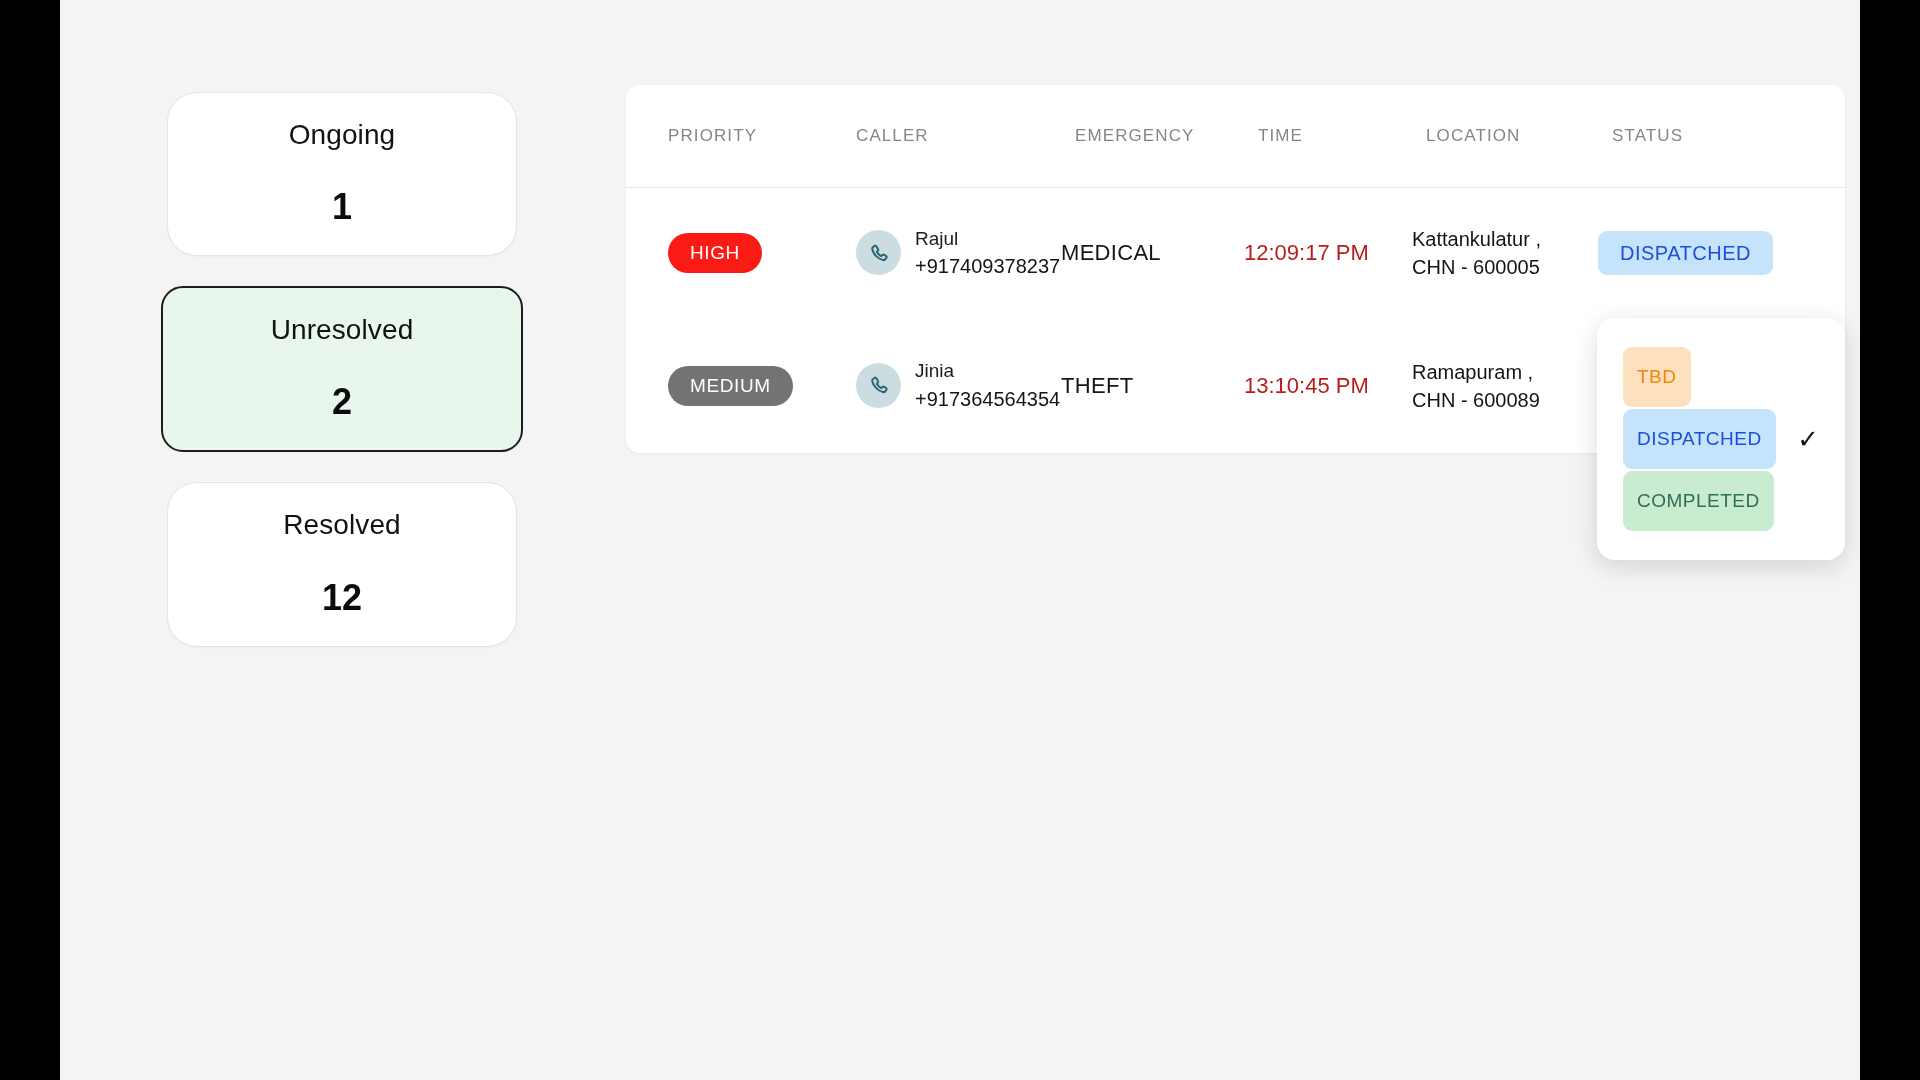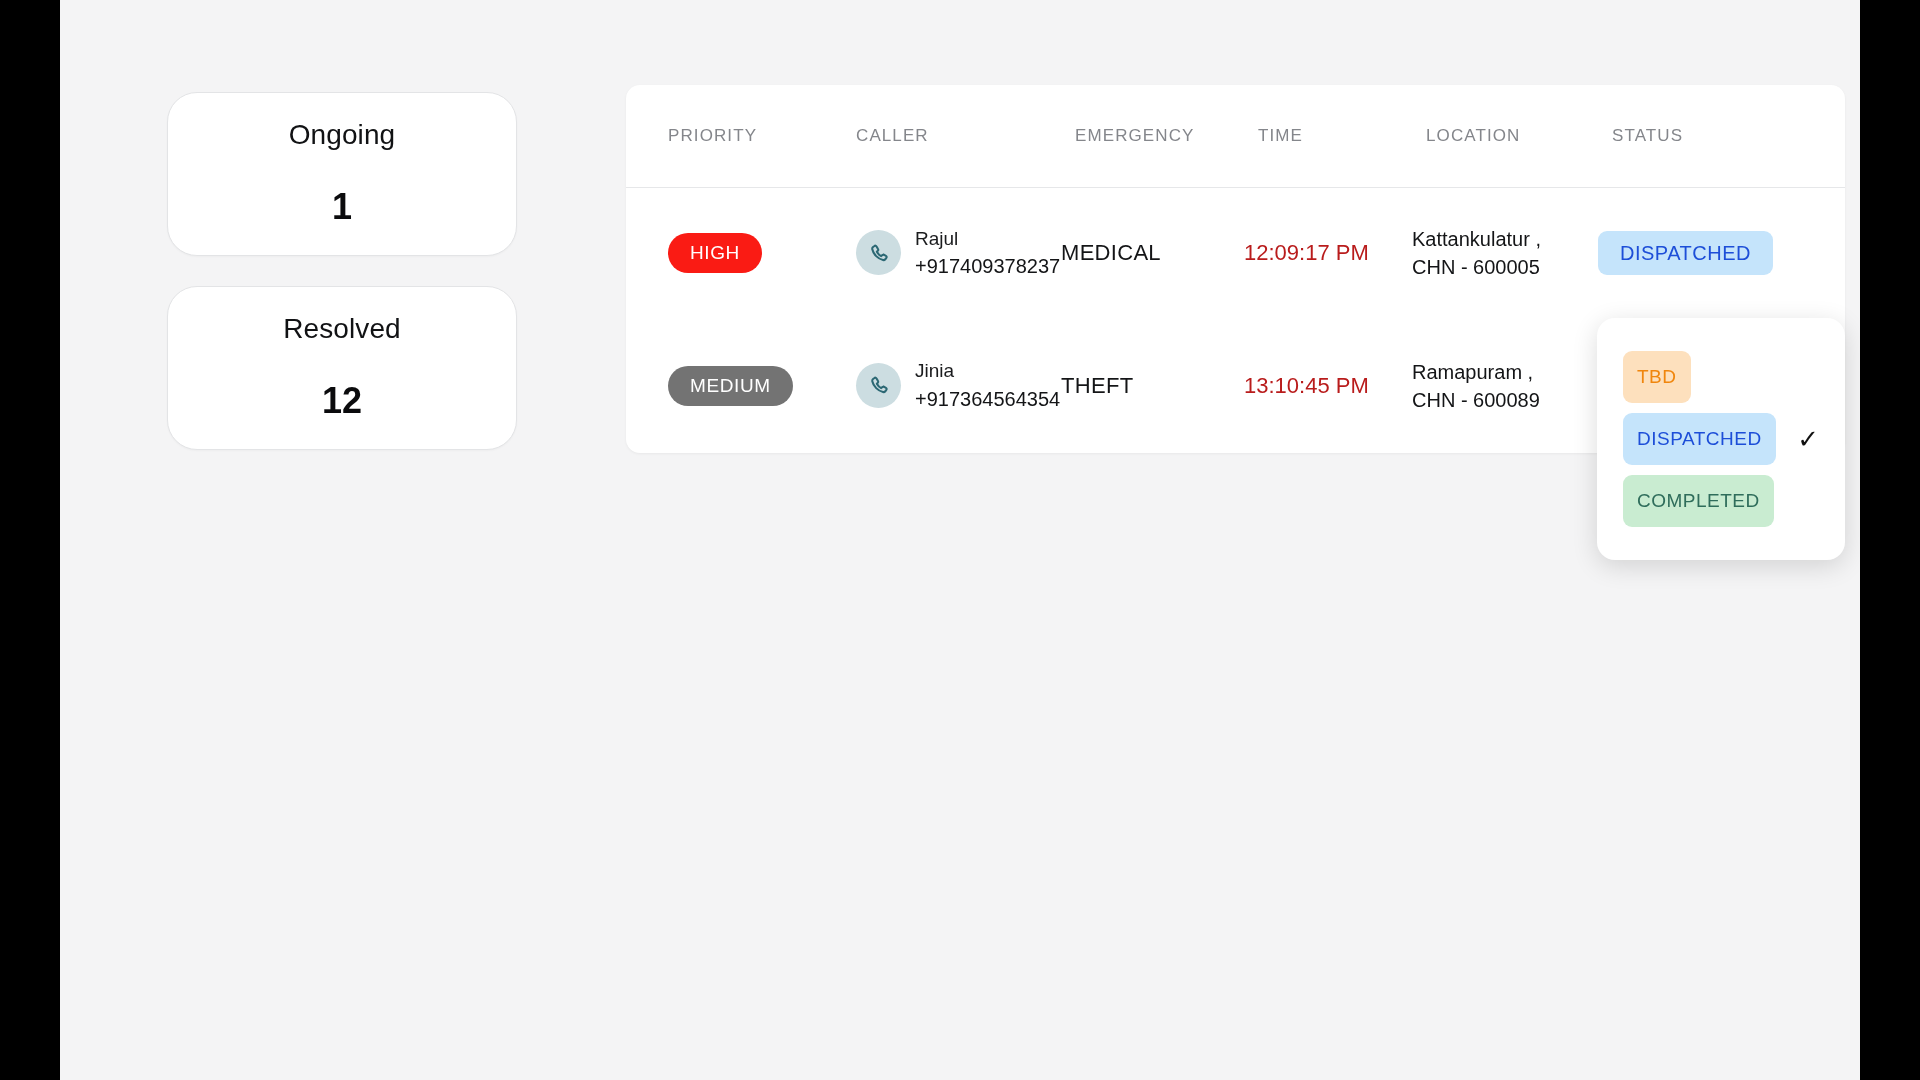--- a/index.html
+++ b/index.html
@@ -155,21 +155,21 @@
     display:flex;
     align-items:center;
     padding:0 26px;
     height:62px;
     cursor:pointer;
   }
   .dd-chip {
     display:inline-flex;
     align-items:center;
     justify-content:center;
-    height:52px;
+    height:60px;
     padding:0 14px;
     border-radius:9px;
     font-size:19px;
     letter-spacing:.5px;
     white-space:nowrap;
   }
   .dd-check {
     margin-left:auto;
     font-size:26px;
     color:#111;
@@ -181,20 +181,24 @@
 
 <div id="app">
 
   <div id="stats">
 
     <div class="stat-card">
       <div class="stat-label">Ongoing</div>
       <div class="stat-value">1</div>
     </div>
 
+    <div class="stat-card is-selected">
+      <div class="stat-label">Unresolved</div>
+      <div class="stat-value">2</div>
+    </div>
 
     <div class="stat-card">
       <div class="stat-label">Resolved</div>
       <div class="stat-value">12</div>
     </div>
 
   </div>
 
   <div id="table-card">
 

